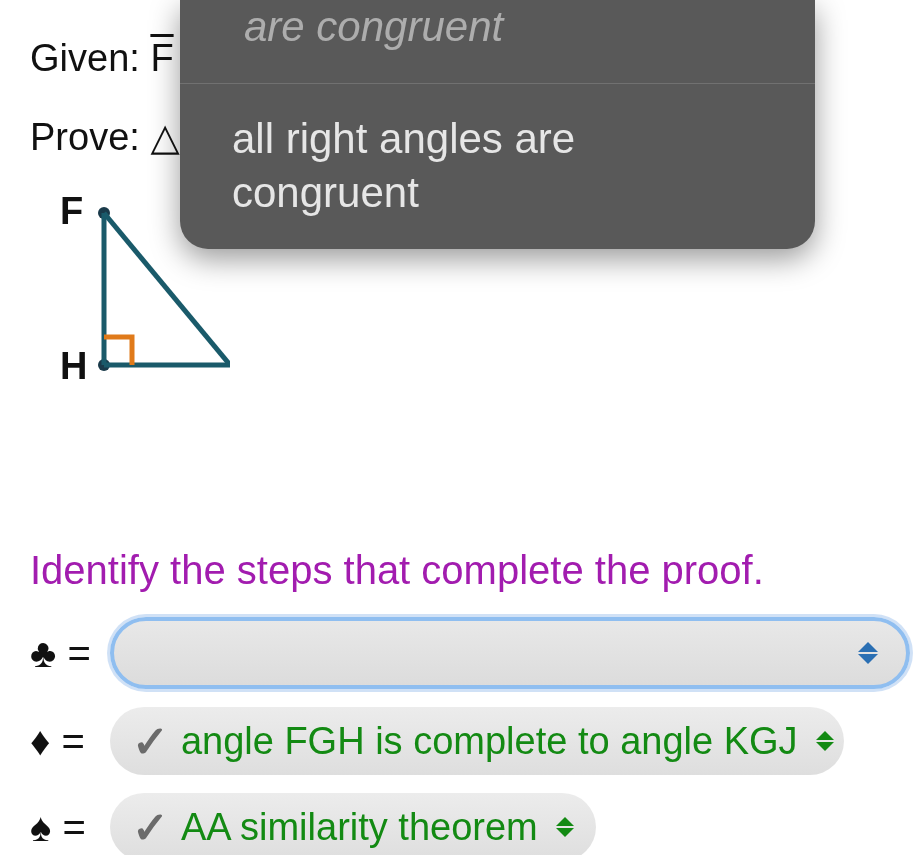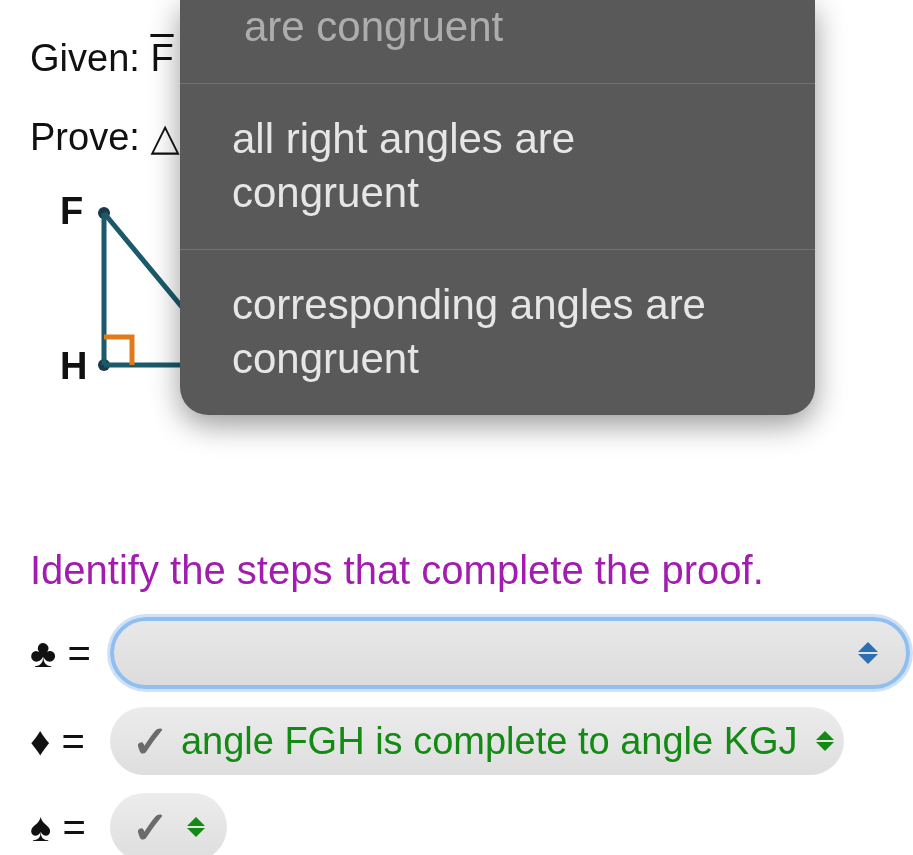--- a/index.html
+++ b/index.html
@@ -69,20 +69,21 @@
     line-height: 1.3;
     border-top: 1px solid rgba(255,255,255,0.15);
     cursor: pointer;
   }
   .popover-item.first {
     border-top: none;
     padding-top: 0;
     padding-left: 64px;
     color: rgba(230,230,230,0.6);
     font-size: 42px;
+    font-style: italic;
   }
 
   
   .identify-section {
     position: absolute;
     left: 30px;
     top: 548px;
     width: 880px;
   }
   .identify-text {
@@ -197,23 +198,20 @@
     </svg>
   </div>
 
   <div class="popover">
     <div class="popover-item first">
       <span>are congruent</span>
     </div>
     <div class="popover-item">
       <span>all right angles are congruent</span>
     </div>
-    <div class="popover-item">
-      <span>corresponding angles are congruent</span>
-    </div>
   </div>
 
   <div class="identify-section">
     <div class="identify-text">Identify the steps that complete the proof.</div>
 
     <div class="answer-row">
       <div class="symbol-eq">
         <span>♣</span>
         <span>=</span>
       </div>
@@ -240,20 +238,21 @@
       </div>
     </div>
 
     <div class="answer-row">
       <div class="symbol-eq">
         <span>♠</span>
         <span>=</span>
       </div>
       <div class="dropdown-filled">
         <span class="check-mark">✓</span>
+        <span>AA similarity theorem</span>
         <span class="updown-small">
           <span class="arr up"></span>
           <span class="arr down"></span>
         </span>
       </div>
     </div>
 
   </div>
 
 </div>

